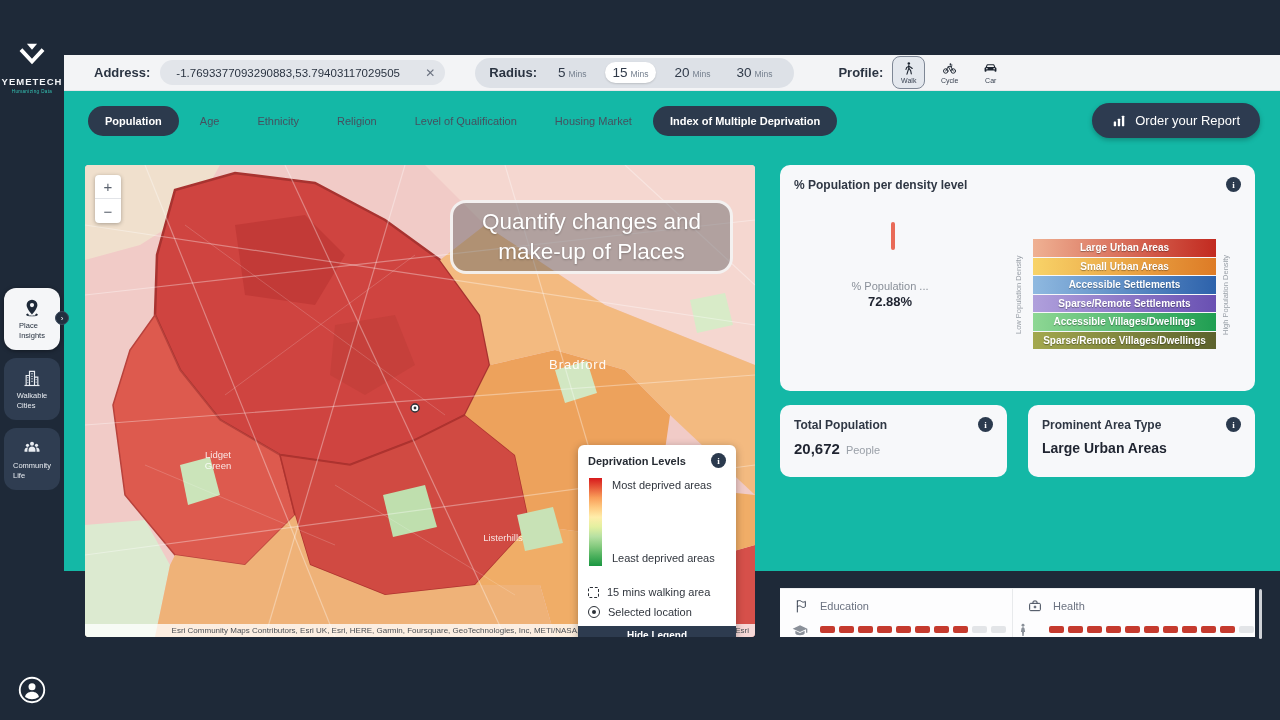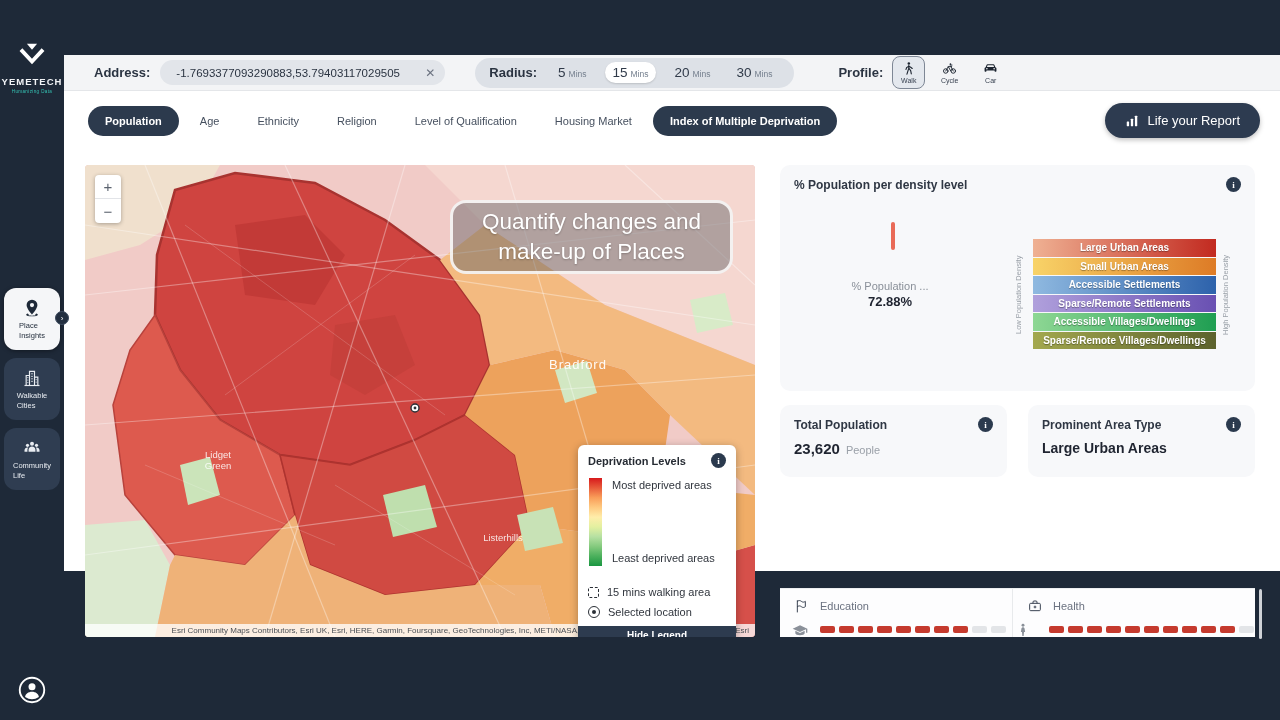--- a/index.html
+++ b/index.html
@@ -19,21 +19,21 @@
   .side-icon { width:20px; height:20px; }
   .side-icon svg { width:100%; height:100%; }
   .side-label { font-size:7.5px; text-align:left; line-height:1.25; }
   .expand-badge { position:absolute; left:55px; top:311px; width:14px; height:14px; border-radius:50%;
                   background:#232f40; color:#fff; font-size:8px; display:flex; align-items:center; justify-content:center;
                   z-index:9; border:1px solid #3c4a5e; cursor:pointer; }
   .avatar-btn { position:absolute; left:18px; bottom:16px; width:28px; height:28px; color:#fff; cursor:pointer; }
   .avatar-btn svg { width:100%; height:100%; }
 
   
-  .main { position:absolute; left:64px; top:55px; width:1216px; height:516px; background:#ffffff; }
+  .main { position:absolute; left:64px; top:55px; width:1216px; height:516px; background:#14b8a6; }
 
   
   .topbar { position:absolute; left:0; top:0; width:1216px; height:36px; background:#f3f4f6;
             border-bottom:1px solid #e4e6e9; display:flex; align-items:center; }
   .tb-label { font-size:13px; font-weight:bold; color:#2b3442; }
   .address-group { display:flex; align-items:center; gap:10px; margin-left:30px; }
   .address-pill { width:285px; height:25px; background:#e2e5ea; border-radius:13px; display:flex; align-items:center;
                   padding:0 10px 0 16px; }
   .address-value { flex:1; font-size:11.5px; color:#2b3442; white-space:nowrap; overflow:hidden; }
   .address-clear { color:#6b7280; font-size:12px; cursor:pointer; padding-left:6px; }
@@ -263,21 +263,21 @@
         <div class="tab active">Index of Multiple Deprivation</div>
       </div>
     <button class="order-btn">
       <span class="order-icon">
         <svg viewBox="0 0 24 24" fill="#fff">
             <rect x="3" y="13" width="4" height="8" rx="0.8"></rect>
             <rect x="10" y="8" width="4" height="13" rx="0.8"></rect>
             <rect x="17" y="3" width="4" height="18" rx="0.8"></rect>
           </svg>
       </span>
-      <span>Life your Report</span>
+      <span>Order your Report</span>
     </button>
   </div>
 
   <div class="map">
     <svg class="basemap" width="670" height="472" viewBox="0 0 670 472">
       <rect width="670" height="472" fill="#f1cbc7"></rect>
       <polygon points="340,0 670,0 670,200 520,140 400,60" fill="#f5d7d0"></polygon>
       <polygon points="0,0 135,0 110,45 55,80 0,95" fill="#f0e0cd"></polygon>
       <polygon points="0,360 60,355 85,400 70,472 0,472" fill="#dcead0"></polygon>
 
@@ -397,21 +397,21 @@
       </div>
     <div class="v-axis right">High Population Density</div>
   </div>
 
   <div class="card stat-card" id="total-card">
     <div class="card-head">
       <span class="card-title">Total Population</span>
       <span class="info-icon">i</span>
     </div>
     <div class="stat-value-row">
-      <span class="stat-value">23,620</span>
+      <span class="stat-value">20,672</span>
       <span class="stat-unit">People</span>
     </div>
   </div>
   <div class="card stat-card" id="prominent-card">
     <div class="card-head">
       <span class="card-title">Prominent Area Type</span>
       <span class="info-icon">i</span>
     </div>
     <div class="stat-value-row">
       <span class="stat-value big">Large Urban Areas</span>

